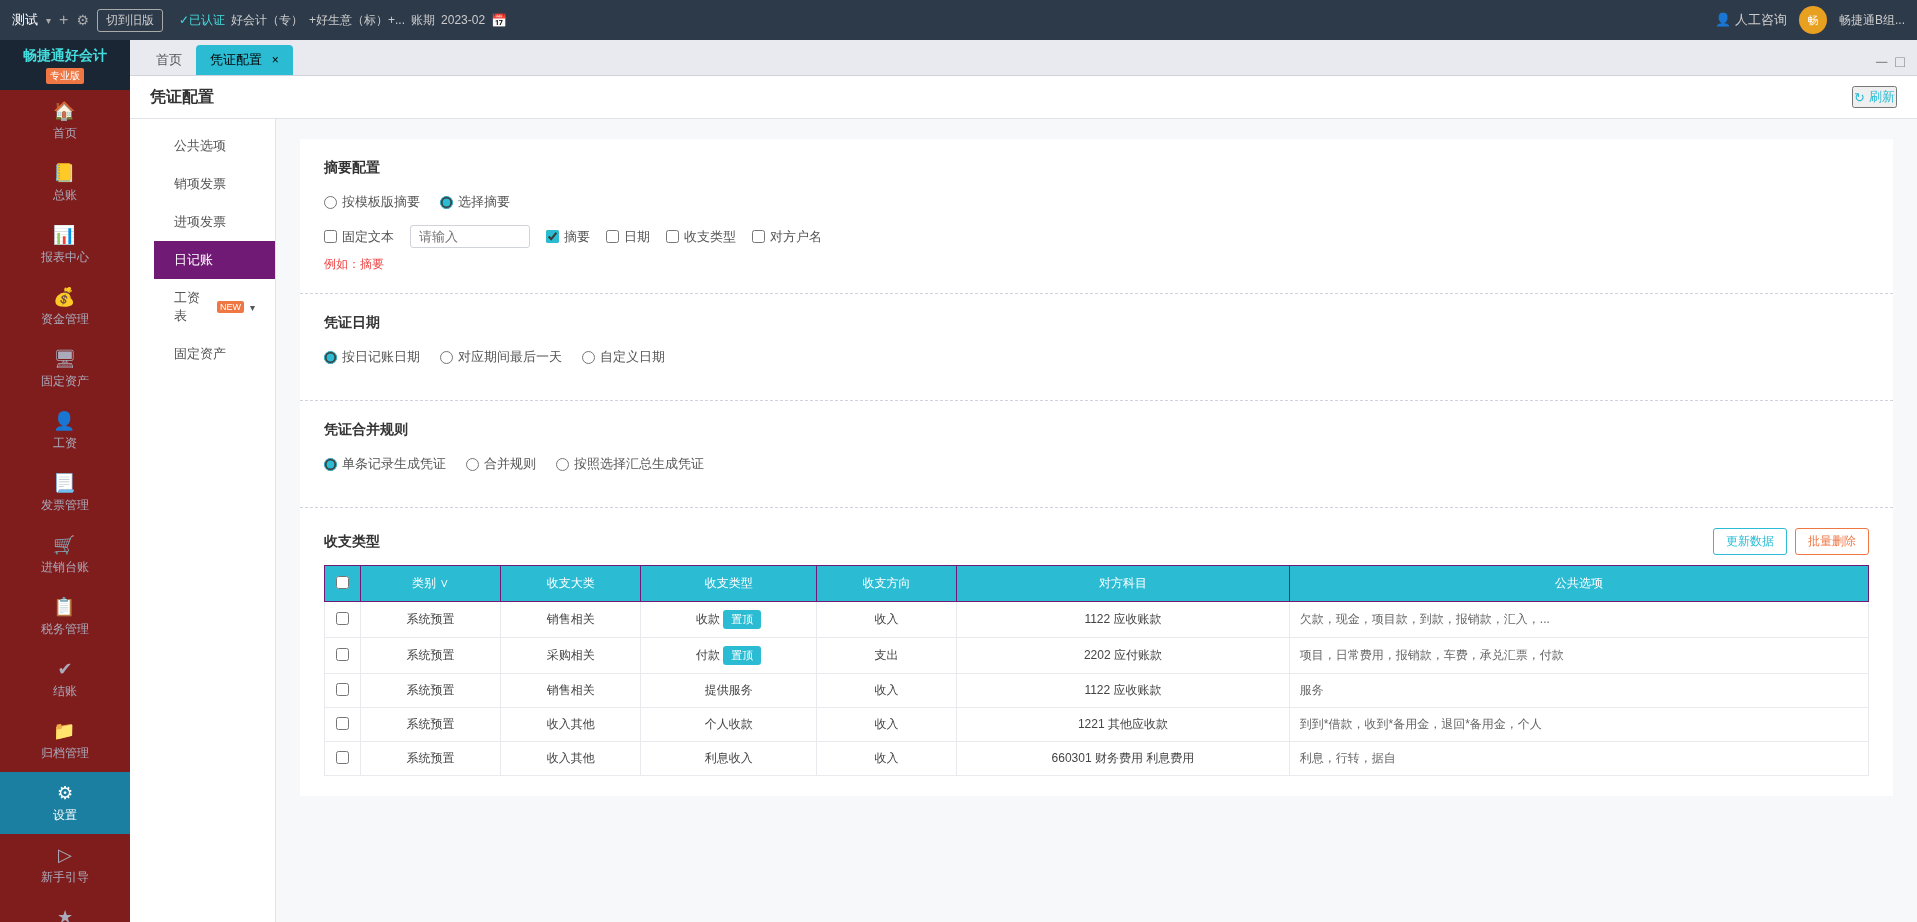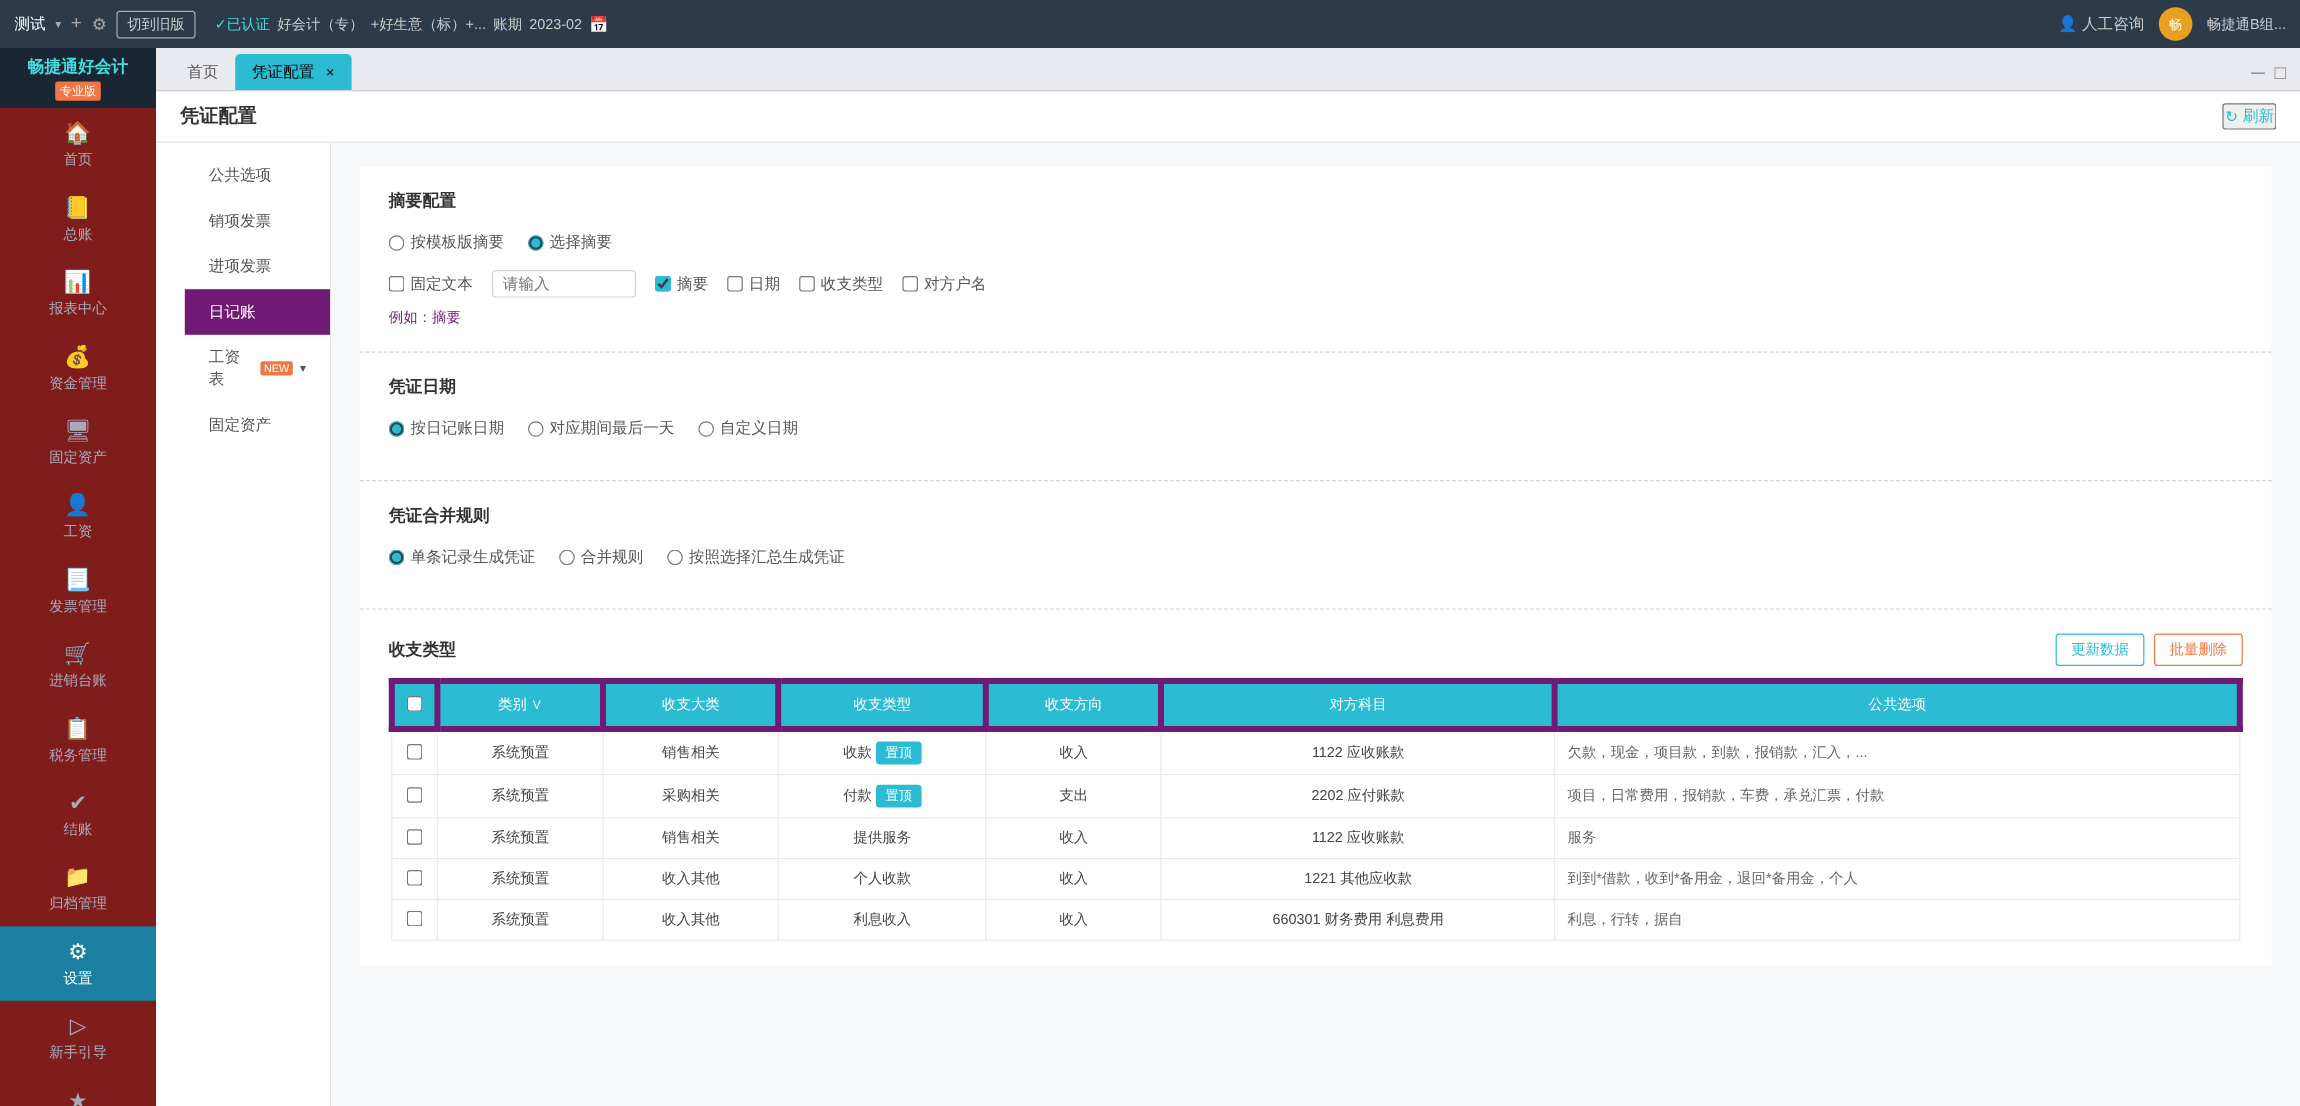--- a/index.html
+++ b/index.html
@@ -235,21 +235,21 @@
     .checkbox-label input[type=checkbox] { accent-color: #2bbcd4; }
     .text-input-inline {
       border: 1px solid #d0d3db;
       border-radius: 3px;
       padding: 3px 8px;
       font-size: 13px;
       color: #999;
       width: 120px;
       outline: none;
     }
-    .example-text { color: #701a75; font-size: 12px; margin-top: 4px; }
+    .example-text { color: #ef4444; font-size: 12px; margin-top: 4px; }
     .table-header-row {
       display: flex;
       justify-content: space-between;
       align-items: center;
       margin-bottom: 10px;
     }
     .table-title { font-size: 14px; font-weight: bold; color: #333; }
     .table-actions { display: flex; gap: 8px; }
     .table-btn {
       border: 1px solid #2bbcd4;
@@ -271,21 +271,21 @@
     }
 
     table { width: 100%; border-collapse: collapse; }
     thead tr { background: #2bbcd4; }
     thead th {
       color: #fff;
       font-size: 12px;
       font-weight: normal;
       padding: 9px 10px;
       text-align: center;
-      border: 5px solid #701a75;
+      border: 1px solid #701a75;
     }
     tbody tr { border-bottom: 1px solid #e8eaee; }
     tbody td {
       padding: 8px 10px;
       font-size: 12px;
       color: #444;
       text-align: center;
       border: 1px solid #e8eaee;
     }
     .tag-btn {

